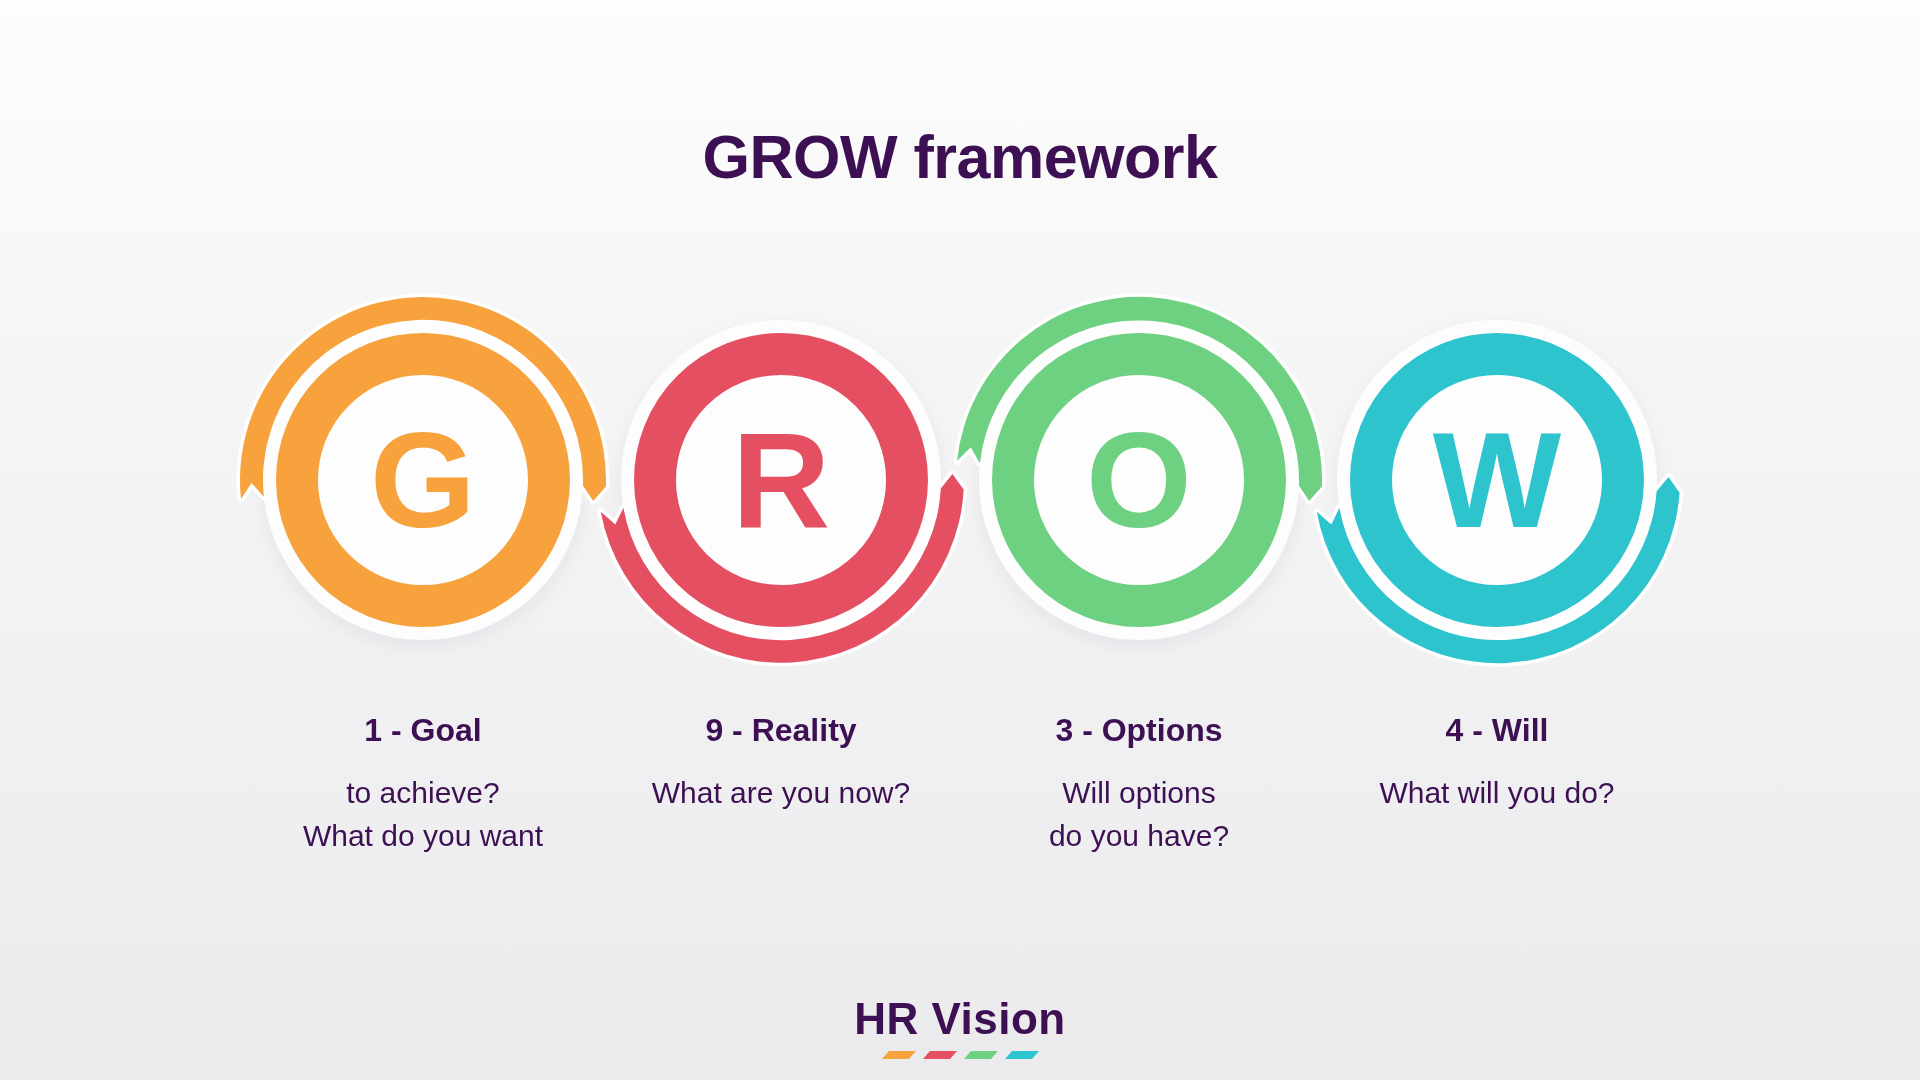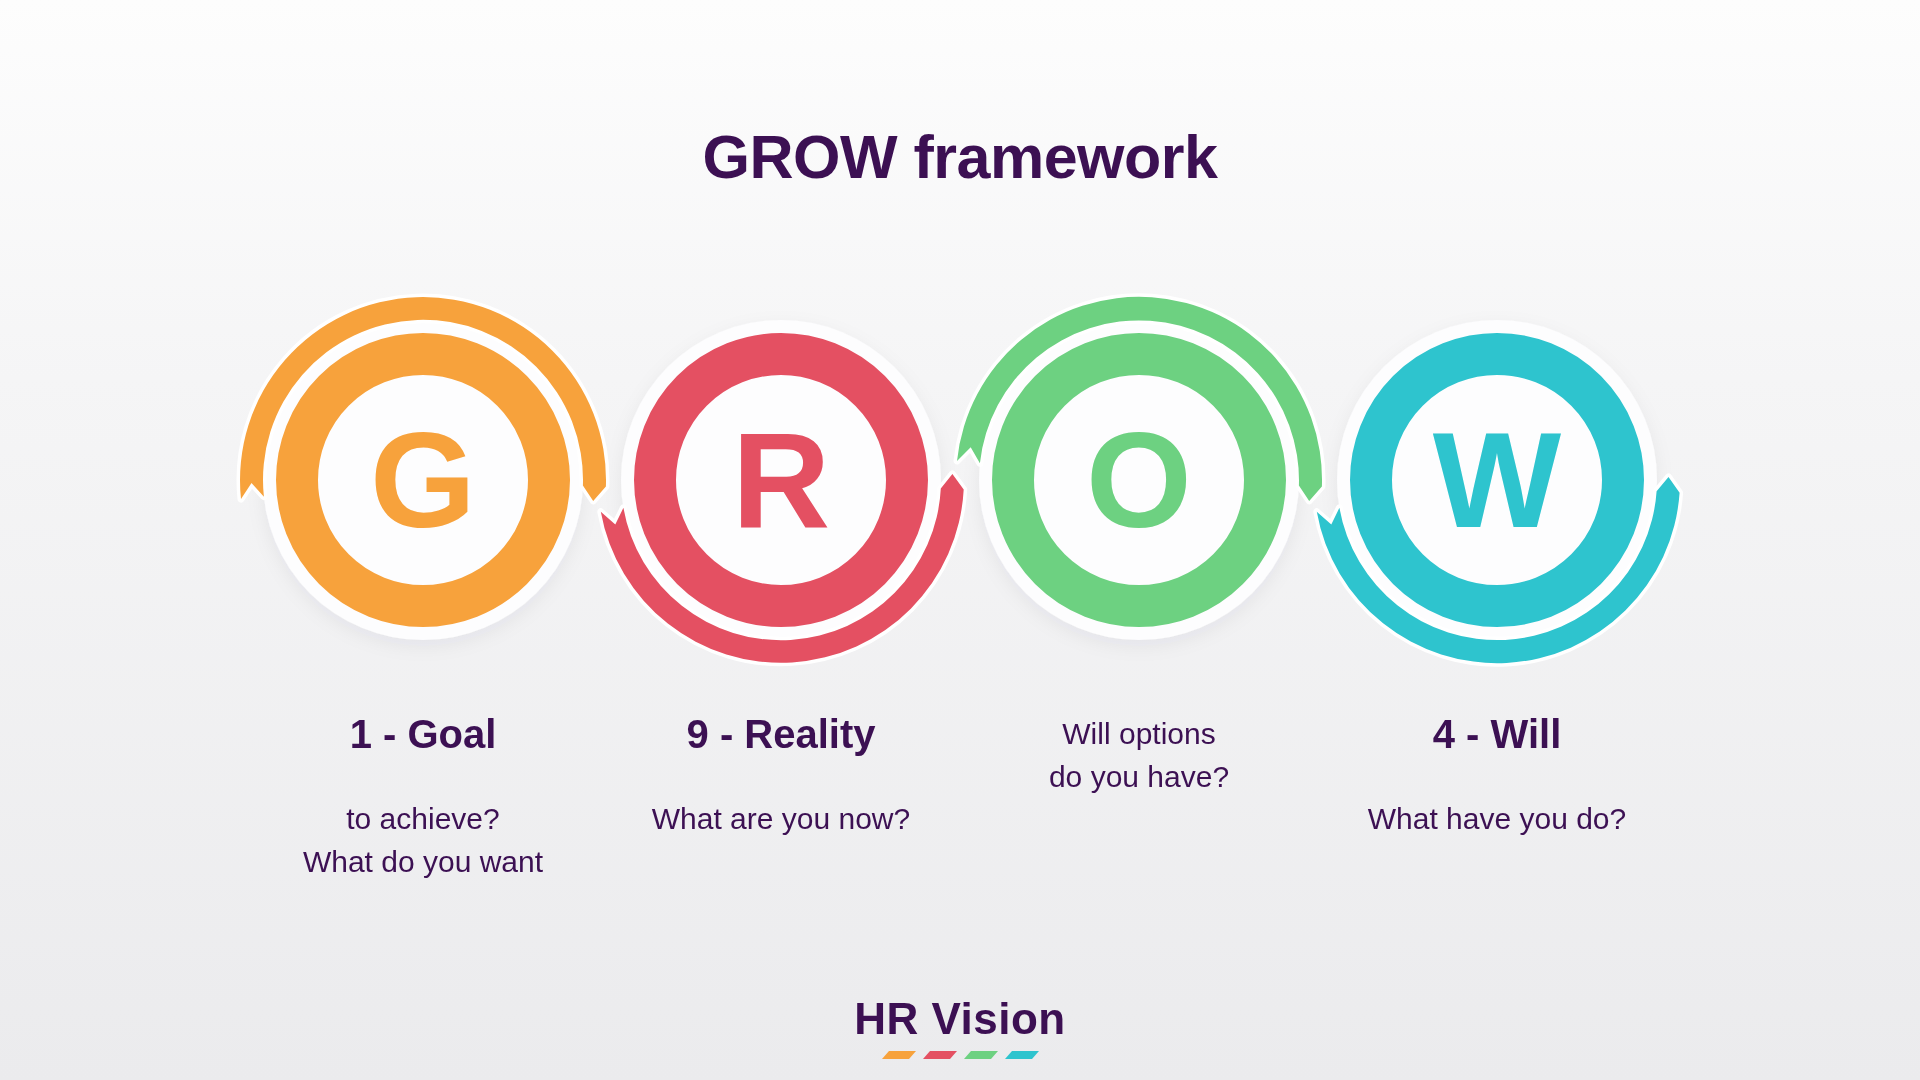--- a/index.html
+++ b/index.html
@@ -15,21 +15,21 @@
   }
   .diagram-svg{position:absolute;left:0;top:0;}
   .halo{fill:#fdfdfe;}
   .arc{stroke:#ffffff;stroke-width:7;stroke-linejoin:round;paint-order:stroke;}
   .ring{fill:none;stroke-width:42;}
   .letter{
     font-family:"Liberation Sans", sans-serif;font-size:136px;font-weight:bold;
     text-anchor:middle;dominant-baseline:central;
   }
   .step-label{position:absolute;top:712px;width:358px;text-align:center;color:#3C1053;}
-  .step-label .num{font-size:40px;font-weight:bold;margin-bottom:40px;}
+  .step-label .num{font-size:32px;font-weight:bold;margin-bottom:22px;}
   .step-label .desc{font-size:30px;line-height:43px;}
   .sl-0{left:244px;} .sl-1{left:602px;} .sl-2{left:960px;} .sl-3{left:1318px;}
   .footer{position:absolute;top:994px;left:0;width:1920px;text-align:center;}
   .brand{font-size:44px;font-weight:600;color:#3C1053;letter-spacing:0.5px;}
   .dashes{margin-top:7px;display:flex;justify-content:center;gap:7px;}
   .dash-svg{display:block;}
 </style>
 </head>
 <body>
 
@@ -83,30 +83,31 @@
 
   <div class="step-label sl-1">
     <div class="num">9 - Reality</div>
     <div class="desc">
       <div>What are you now?</div>
       <div></div>
     </div>
   </div>
 
   <div class="step-label sl-2">
+    <div class="num">3 - Options</div>
     <div class="desc">
       <div>Will options</div>
       <div>do you have?</div>
     </div>
   </div>
 
   <div class="step-label sl-3">
     <div class="num">4 - Will</div>
     <div class="desc">
-      <div>What have you do?</div>
+      <div>What will you do?</div>
       <div></div>
     </div>
   </div>
 
   <div class="footer">
     <div class="brand">HR Vision</div>
     <div class="dashes">
       <svg class="dash-svg" width="34" height="8">
         <polygon points="7,0 34,0 27,8 0,8" fill="#F7A23C"></polygon>
       </svg>

